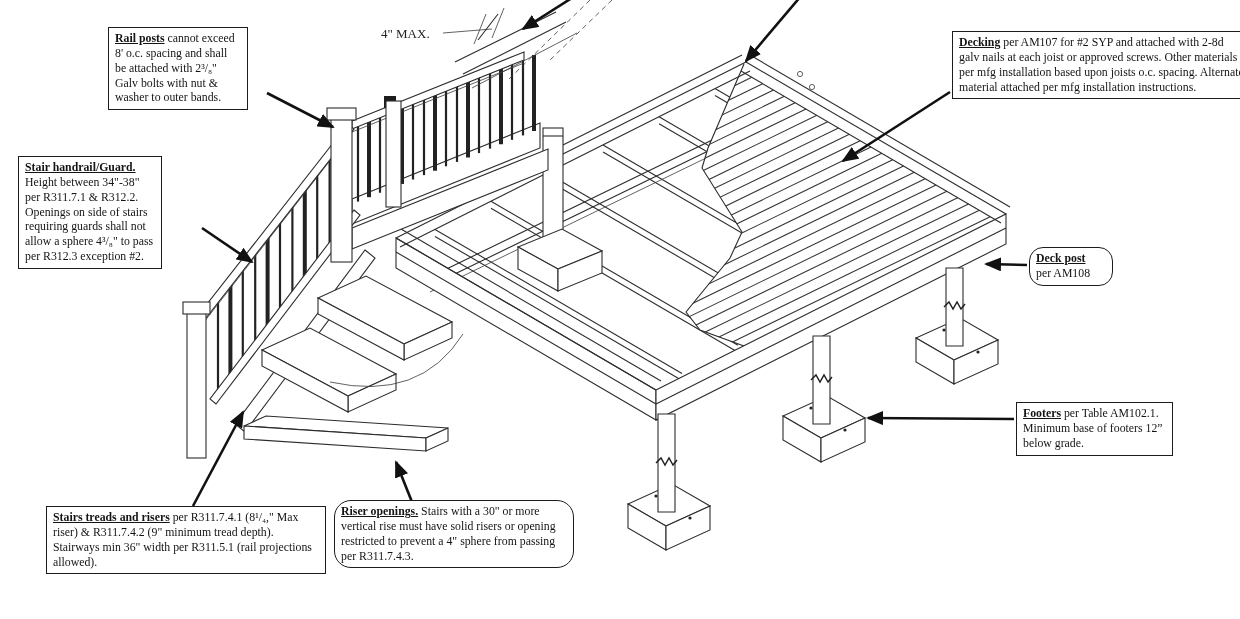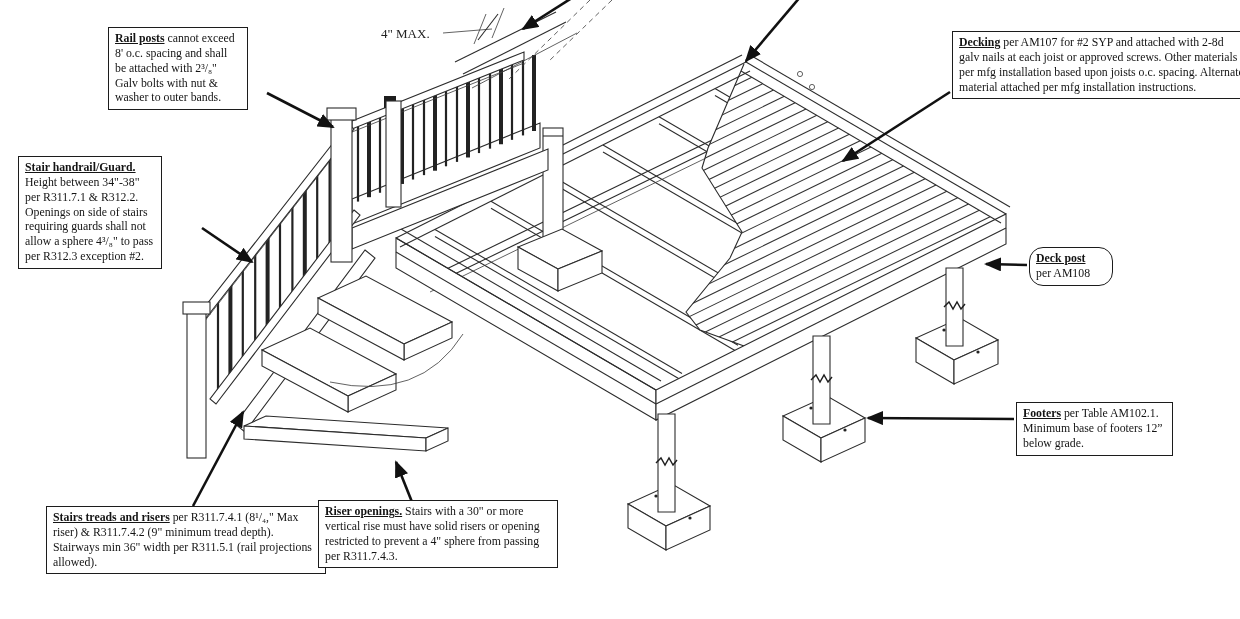--- a/index.html
+++ b/index.html
@@ -246,17 +246,17 @@
 </div>
 
 <div class="callout" style="left:1016px;top:402px;width:157px;">
   <span class="lead">Footers</span><span> per Table AM102.1. Minimum base of footers 12” below grade.</span>
 </div>
 
 <div class="callout" style="left:14px;top:506px;width:280px;margin-left:32px;">
   <span class="lead">Stairs treads and risers</span><span> per R311.7.4.1 (8¹/₄," Max riser) &amp; R311.7.4.2 (9" minimum tread depth). Stairways min 36" width per R311.5.1 (rail projections allowed).</span>
 </div>
 
-<div class="callout" style="left:318px;top:500px;width:240px;">
+<div class="callout" style="left:334px;top:500px;width:240px;border-radius:17px;">
   <span class="lead">Riser openings.</span><span> Stairs with a 30" or more vertical rise must have solid risers or opening restricted to prevent a 4" sphere from passing per R311.7.4.3.</span>
 </div>
 
 </div>
 
 </body></html>

